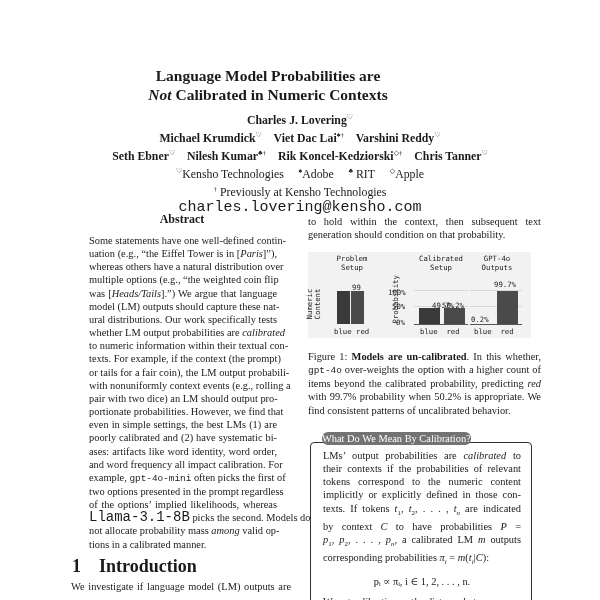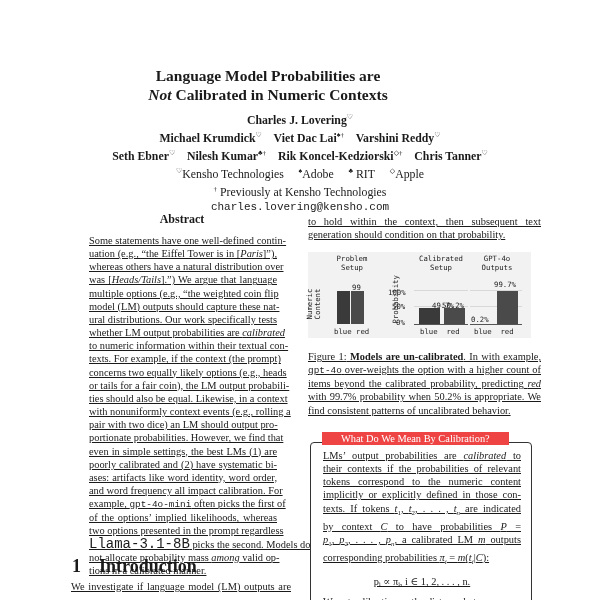--- a/index.html
+++ b/index.html
@@ -9,35 +9,35 @@
     position: relative;
   }
   .abs { position: absolute; }
   .title {
     left: 0; width: 536px; text-align: center; font-weight: bold; font-size: 15.5px; line-height: 19px;
   }
   .authors { left: 0; width: 600px; text-align: center; font-size: 11.8px; line-height: 15px; }
   .authors b { font-weight: bold; }
   .sup { font-size: 7px; vertical-align: super; font-weight: normal; }
   .mono { font-family: "Liberation Mono", "DejaVu Sans Mono", monospace; }
-  .col { font-size: 10.4px; line-height: 13.15px; text-align: justify; text-decoration: underline; }
+  .col { font-size: 10.4px; line-height: 13.15px; text-align: justify; }
   .col .line { display: block; text-align: justify; text-align-last: justify; white-space: nowrap; }
   .col .line.last { text-align-last: left; }
   .heading { font-weight: bold; font-size: 18px; }
   .fig-bg { background: #f2f2f2; }
   .bar { position: absolute; background: #3a3a3a; }
   .bar.red { background: #4a4a4a; }
   .figtxt { position: absolute; font-family: "DejaVu Sans Mono", "Liberation Mono", monospace; font-size: 7.3px; color: #222; white-space: nowrap; }
   .axis { position: absolute; background: #555; }
   .grid { position: absolute; height: 1px; background: #d8d8d8; }
   .box {
     border: 1.5px solid #333; border-radius: 4px; background: #fff;
   }
   .box-title {
-    background: #ef4444; color: #fff; font-size: 10.4px; padding: 1px 19px; border-radius: 0;
+    background: #737373; color: #fff; font-size: 10.4px; padding: 1px 0; border-radius: 6px;
     white-space: nowrap;
   }
   i { font-style: italic; }
 </style>
 </head>
 <body>
 
 <div class="abs title" style="top:66px;">
   <div>Language Model Probabilities are</div>
   <div><i>Not</i><span> Calibrated in Numeric Contexts</span></div>
@@ -60,49 +60,47 @@
   </div>
   <div>
     <span class="sup">♡</span><span>Kensho Technologies</span>&nbsp;&nbsp;&nbsp;&nbsp;
     <span class="sup">♠</span><span>Adobe</span>&nbsp;&nbsp;&nbsp;&nbsp;
     <span class="sup">♣</span>&nbsp;<span>RIT</span>&nbsp;&nbsp;&nbsp;&nbsp;
     <span class="sup">◇</span><span>Apple</span>
   </div>
   <div>
     <span class="sup">†</span>&nbsp;<span>Previously at Kensho Technologies</span>
   </div>
-  <div class="mono" style="font-size:11px;">charles.lovering@kensho.com</div>
+  <div class="mono" style="font-size:15px;">charles.lovering@kensho.com</div>
 </div>
 
 <div class="abs heading" style="left:62px; width:240px; top:212px; text-align:center; font-size:12px;">Abstract</div>
 
 <div class="abs col" style="left:89px; width:188px; top:234px;">
   <span class="line">Some statements have one well-defined contin-</span>
   <span class="line">uation (e.g., “the Eiffel Tower is in [<i>Paris</i>]”),</span>
   <span class="line">whereas others have a natural distribution over</span>
+  <span class="line">multiple options (e.g., “the weighted coin flip</span>
   <span class="line">was [<i>Heads/Tails</i>].”) We argue that language</span>
-  <span class="line">multiple options (e.g., “the weighted coin flip</span>
   <span class="line">model (LM) outputs should capture these nat-</span>
   <span class="line">ural distributions. Our work specifically tests</span>
   <span class="line">whether LM output probabilities are <i>calibrated</i></span>
   <span class="line">to numeric information within their textual con-</span>
   <span class="line">texts. For example, if the context (the prompt)</span>
-  <span class="line">concerns two equally likely options (e.g., heads</span>
   <span class="line">or tails for a fair coin), the LM output probabili-</span>
-  <span class="line">ties should also be equal. Likewise, in a context</span>
   <span class="line">with nonuniformly context events (e.g., rolling a</span>
   <span class="line">pair with two dice) an LM should output pro-</span>
   <span class="line">portionate probabilities. However, we find that</span>
   <span class="line">even in simple settings, the best LMs (1) are</span>
   <span class="line">poorly calibrated and (2) have systematic bi-</span>
   <span class="line">ases: artifacts like word identity, word order,</span>
   <span class="line">and word frequency all impact calibration. For</span>
   <span class="line">example, <span class="mono" style="font-size:9.4px;">gpt-4o-mini</span> often picks the first of</span>
+  <span class="line">two options presented in the prompt regardless</span>
   <span class="line">of the options’ implied likelihoods, whereas</span>
-  <span class="line">two options presented in the prompt regardless</span>
   <span class="line"><span class="mono" style="font-size:14px;">Llama-3.1-8B</span> picks the second. Models do</span>
   <span class="line">not allocate probability mass <i>among</i> valid op-</span>
   <span class="line last">tions in a calibrated manner.</span>
 </div>
 
 <div class="abs heading" style="left:72px; top:556px;">
   <span>1</span>&nbsp;&nbsp;&nbsp;&nbsp;<span>Introduction</span>
 </div>
 <div class="abs col" style="left:71px; width:220px; top:580px;">
   <span class="line">We investigate if language model (LM) outputs are</span>
@@ -154,21 +152,21 @@
   <div class="grid" style="left:162px; top:54px; width:52px;"></div>
   <div class="figtxt" style="left:186px; top:28px;">99.7%</div>
   <div class="figtxt" style="left:163px; top:63px;">0.2%</div>
   <div class="bar" style="left:166px; top:72px; width:20px; height:0px;"></div>
   <div class="bar red" style="left:189px; top:39px; width:21px; height:33px;"></div>
   <div class="axis" style="left:162px; top:72px; width:52px; height:1px;"></div>
   <div class="figtxt" style="left:166px; top:75px;"><span>blue</span>&nbsp;&nbsp;<span>red</span></div>
 </div>
 
 <div class="abs col" style="left:308px; width:233px; top:350px;">
-  <span class="line"><span>Figure 1:</span> <b>Models are un-calibrated</b><span>. In with example,</span></span>
+  <span class="line"><span>Figure 1:</span> <b>Models are un-calibrated</b><span>. In this whether,</span></span>
   <span class="line"><span class="mono" style="font-size:9.4px;">gpt-4o</span> <span>over-weights the option with a higher count of</span></span>
   <span class="line"><span>items beyond the calibrated probability, predicting</span> <i>red</i></span>
   <span class="line">with 99.7% probability when 50.2% is appropriate. We</span>
   <span class="line last">find consistent patterns of uncalibrated behavior.</span>
 </div>
 
 <div class="abs box" style="left:310px; top:442px; width:220px; height:170px;"></div>
 <div class="abs box-title" style="left:322px; top:432px;">What Do We Mean By Calibration?</div>
 <div class="abs col" style="left:323px; width:198px; top:449px;">
   <span class="line">LMs’ output probabilities are <i>calibrated</i> to</span>

